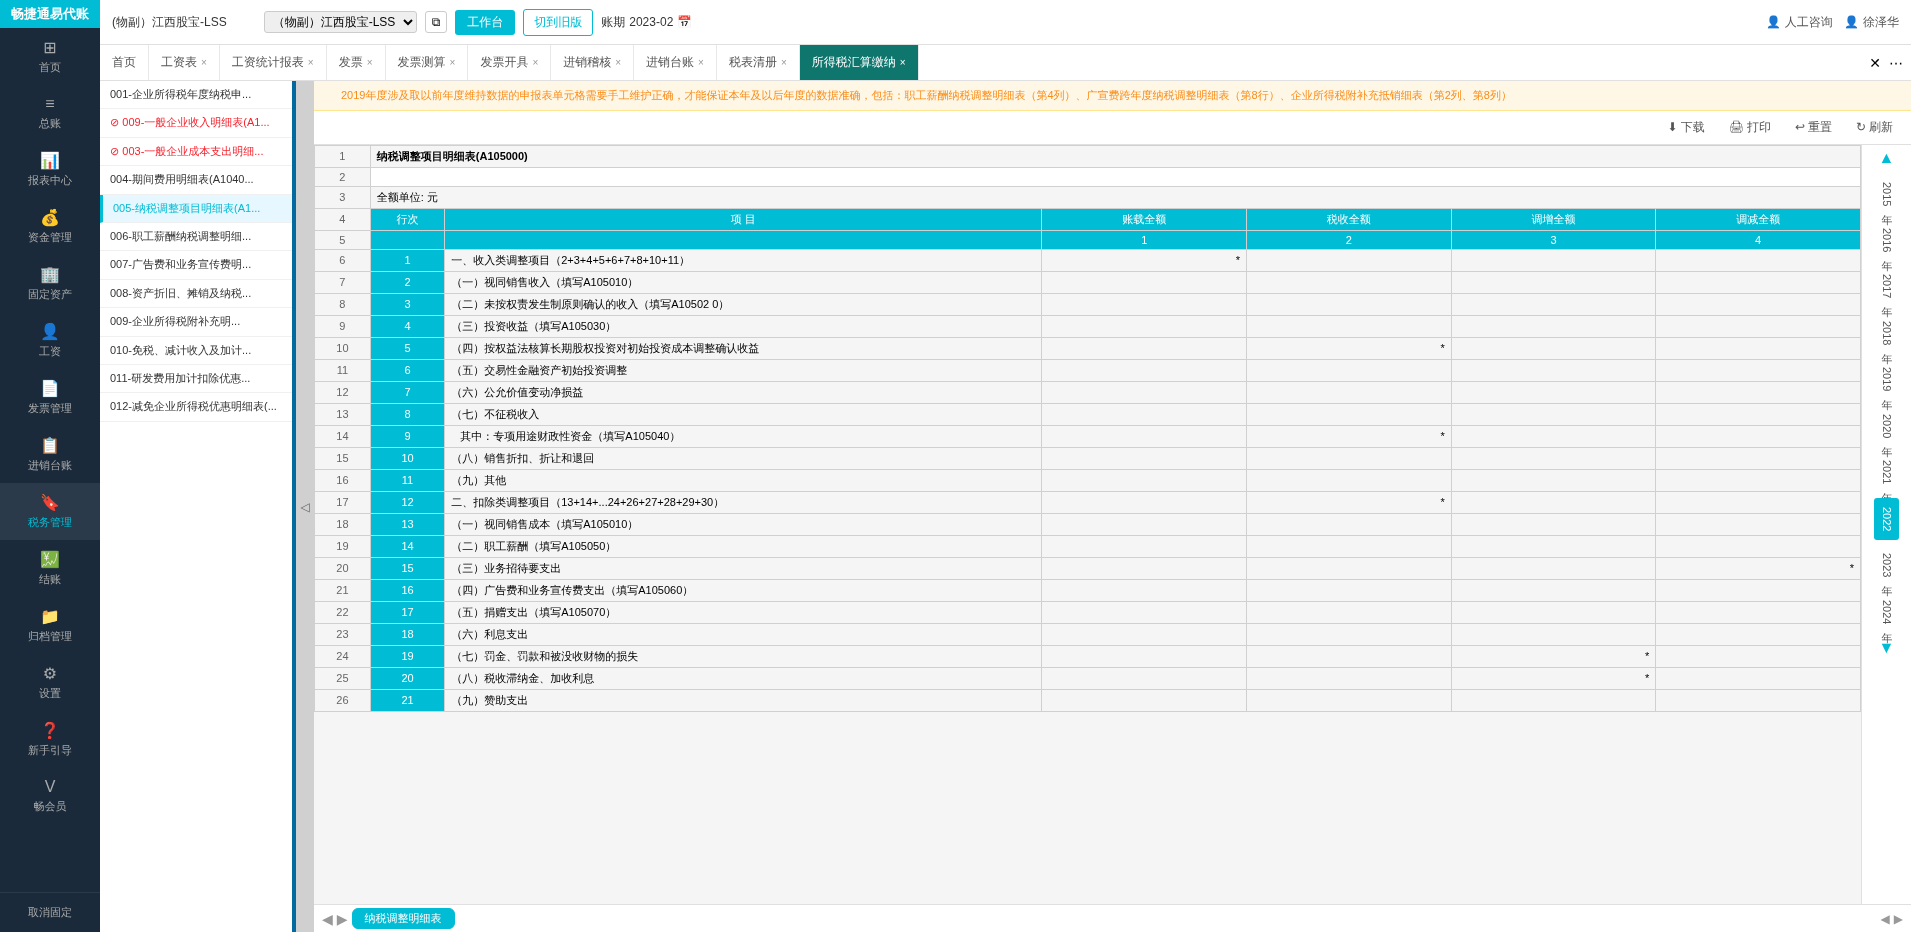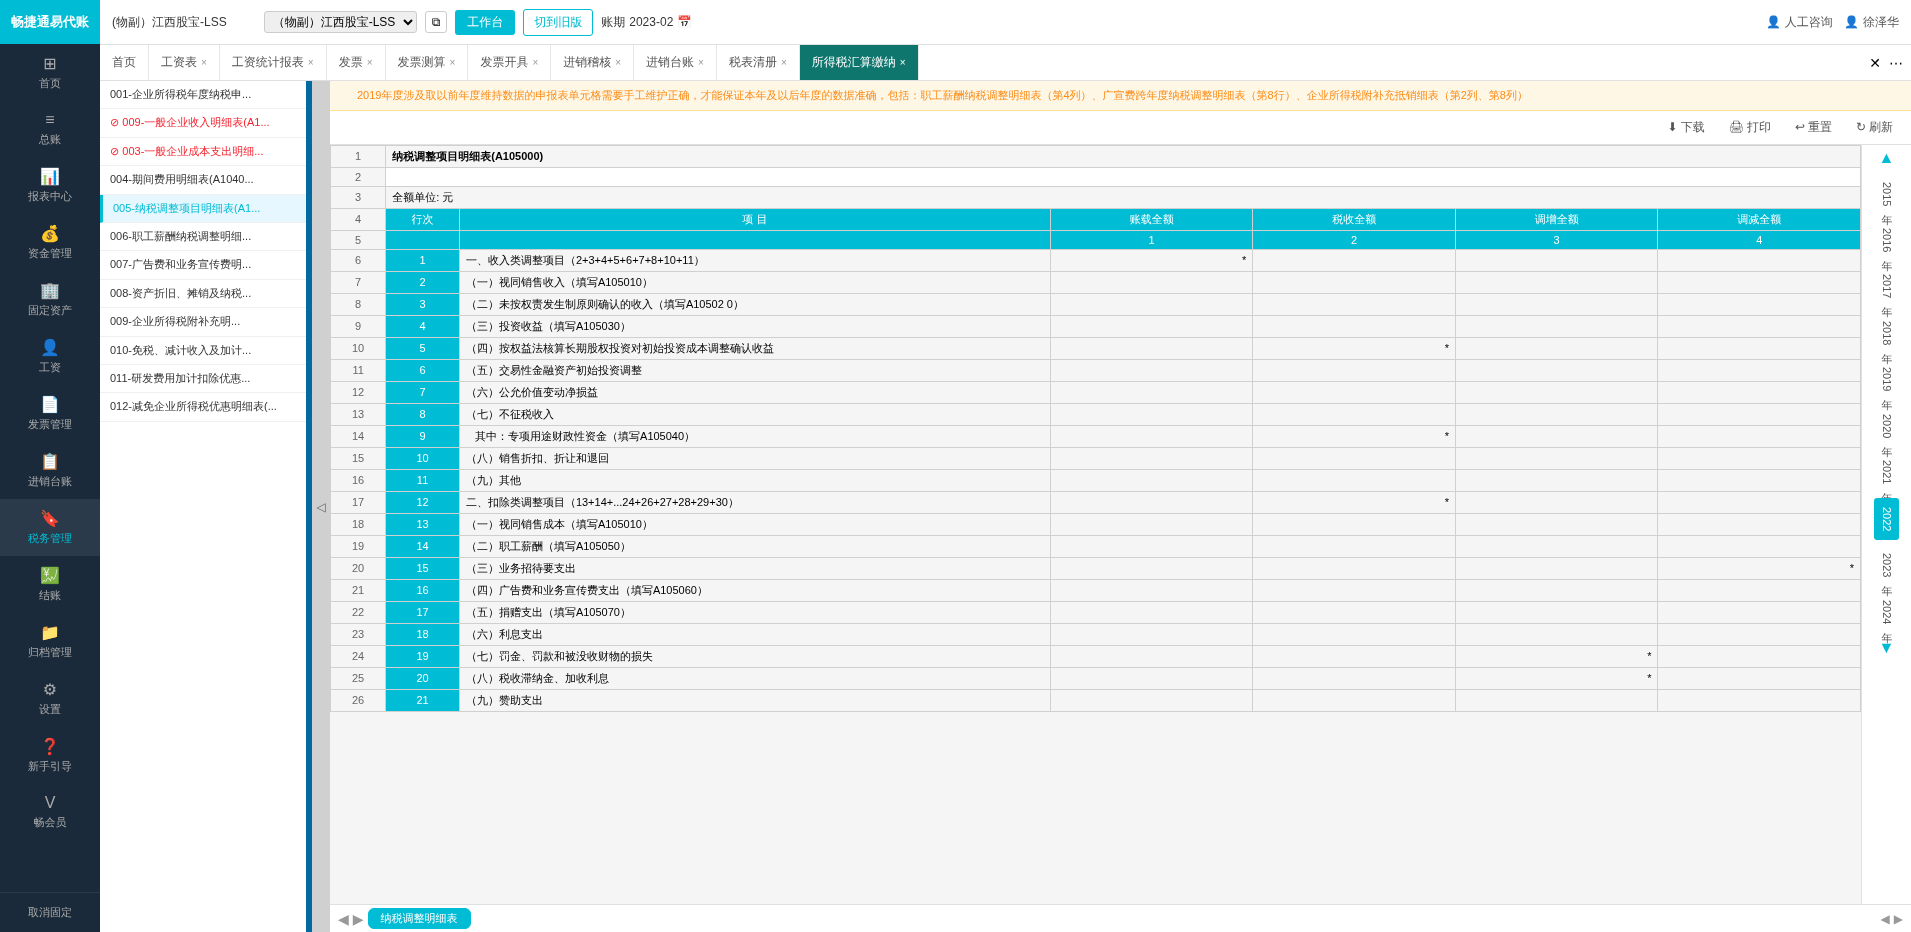--- a/index.html
+++ b/index.html
@@ -1,20 +1,20 @@
 <!DOCTYPE html>
 <html><head>
   <meta charset="utf-8">
   <style>
     * { box-sizing: border-box; margin: 0; padding: 0; }
     body { font-family: 'Microsoft YaHei', Arial, sans-serif; font-size: 12px; background: #f0f2f5; display: flex; height: 932px; overflow: hidden; }
 
     
     .sidebar { width: 100px; background: #1a2a3a; color: #ccc; display: flex; flex-direction: column; flex-shrink: 0; height: 100%; }
-    .sidebar-logo { background: #00bcd4; color: white; text-align: center; padding: 10px 4px; font-size: 13px; font-weight: bold; height: 44px; display: flex; align-items: center; justify-content: center; }
+    .sidebar-logo { background: #00bcd4; color: white; text-align: center; padding: 10px 4px; font-size: 13px; font-weight: bold; height: 28px; display: flex; align-items: center; justify-content: center; }
     .sidebar-item { display: flex; flex-direction: column; align-items: center; padding: 10px 4px; cursor: pointer; color: #aaa; font-size: 11px; gap: 3px; }
     .sidebar-item.active { background: #2a3a4a; color: #00bcd4; }
     .sidebar-item .icon { font-size: 16px; }
     .sidebar-bottom { margin-top: auto; border-top: 1px solid #2a3a4a; padding: 8px 16px; }
     .sidebar-fix { display: flex; align-items: center; justify-content: center; color: #aaa; font-size: 11px; cursor: pointer; padding: 4px; }
 
     
     .main { flex: 1; display: flex; flex-direction: column; overflow: hidden; }
 
     
@@ -32,21 +32,21 @@
     .nav-tab { padding: 0 12px; height: 36px; display: flex; align-items: center; gap: 4px; cursor: pointer; color: #555; font-size: 12px; border-right: 1px solid #e8e8e8; white-space: nowrap; flex-shrink: 0; }
     .nav-tab.active { background: #0f766e; color: white; }
     .nav-tab .close-x { font-size: 10px; color: #999; }
     .nav-tab.active .close-x { color: white; }
     .nav-tabs-right { margin-left: auto; display: flex; align-items: center; padding: 0 8px; gap: 8px; }
 
     
     .content { flex: 1; display: flex; overflow: hidden; background: #f5f5f5; }
 
     
-    .left-panel { width: 212px; background: white; border-right: 6px solid #0369a1; overflow-y: auto; flex-shrink: 0; }
+    .left-panel { width: 196px; background: white; border-right: 4px solid #0369a1; overflow-y: auto; flex-shrink: 0; }
     .left-panel-item { padding: 6px 10px; cursor: pointer; font-size: 11px; color: #333; border-bottom: 1px solid #f0f0f0; line-height: 1.4; }
     .left-panel-item.active { background: #e6f7ff; color: #00bcd4; border-left: 3px solid #00bcd4; }
     .left-panel-item.error { color: #f5222d; }
     .left-panel-toggle { width: 18px; background: #d0d0d0; display: flex; align-items: center; justify-content: center; cursor: pointer; flex-shrink: 0; color: #666; font-size: 12px; }
 
     
     .right-panel { flex: 1; display: flex; flex-direction: column; overflow: hidden; }
     .notice-bar { background: #fff7e6; border-bottom: 1px solid #ffe58f; padding: 6px 27px; font-size: 11px; color: #fa8c16; line-height: 1.5; flex-shrink: 0; }
 
     .toolbar-row { background: white; padding: 6px 12px; display: flex; align-items: center; gap: 12px; border-bottom: 1px solid #e0e0e0; flex-shrink: 0; justify-content: flex-end; }

